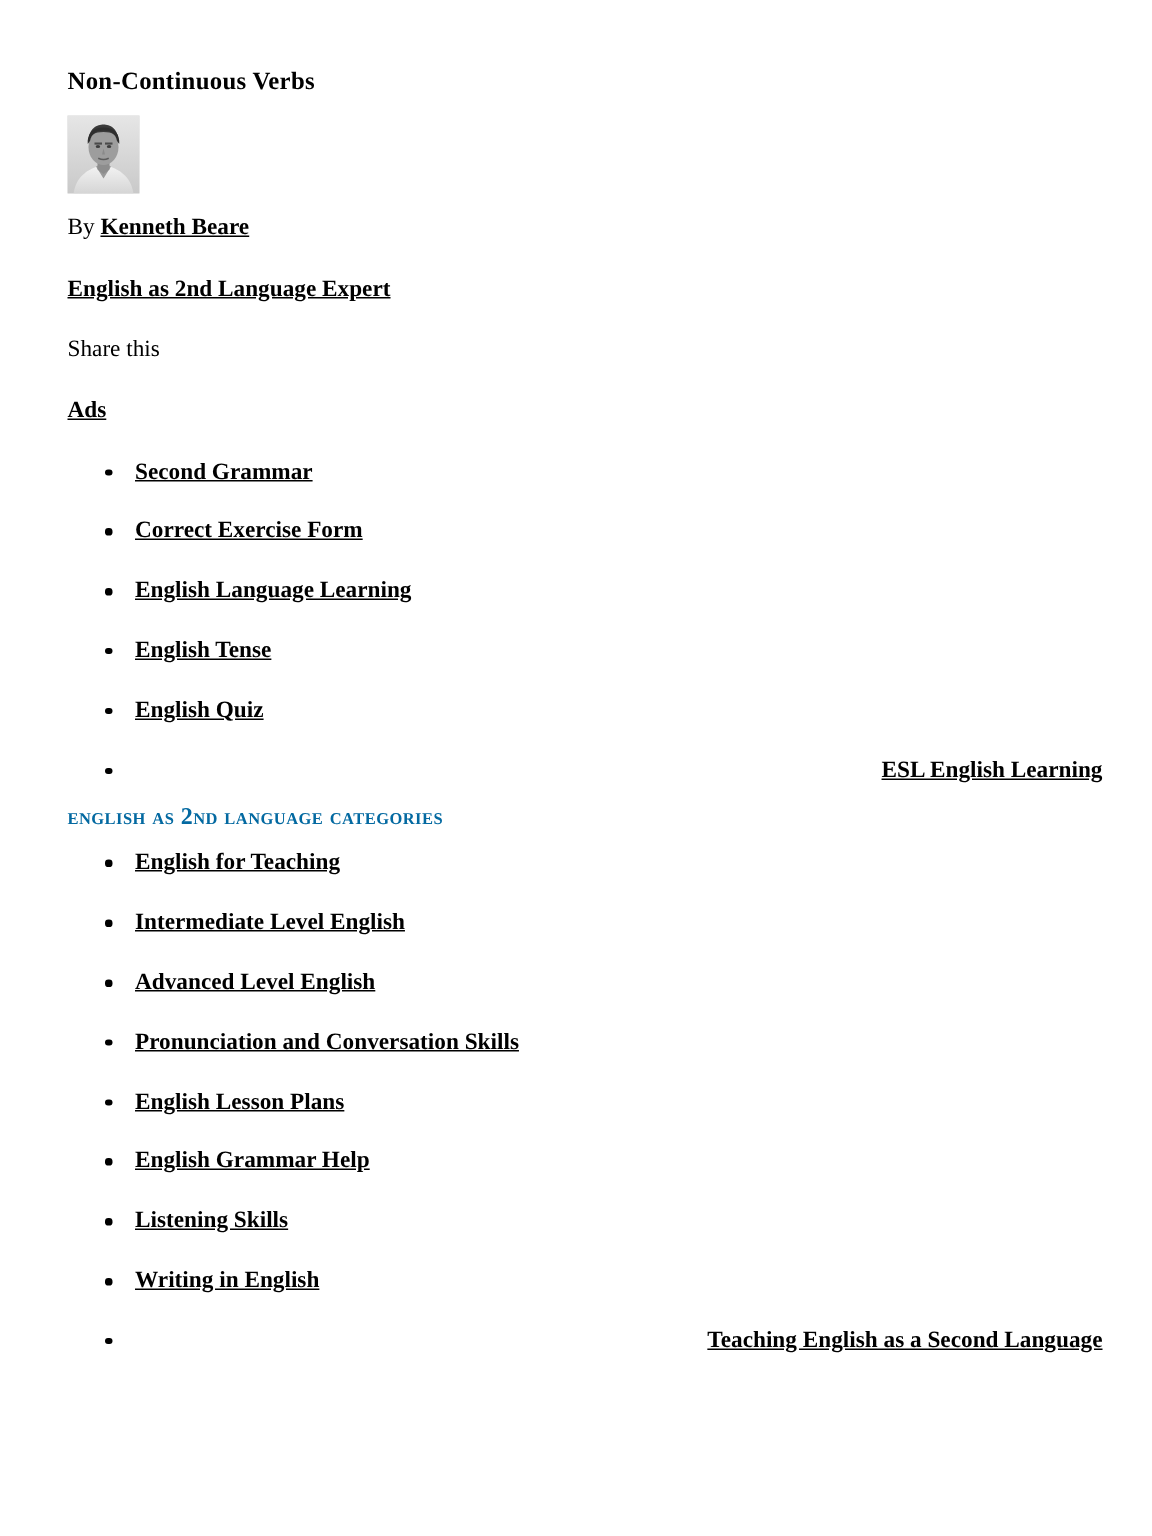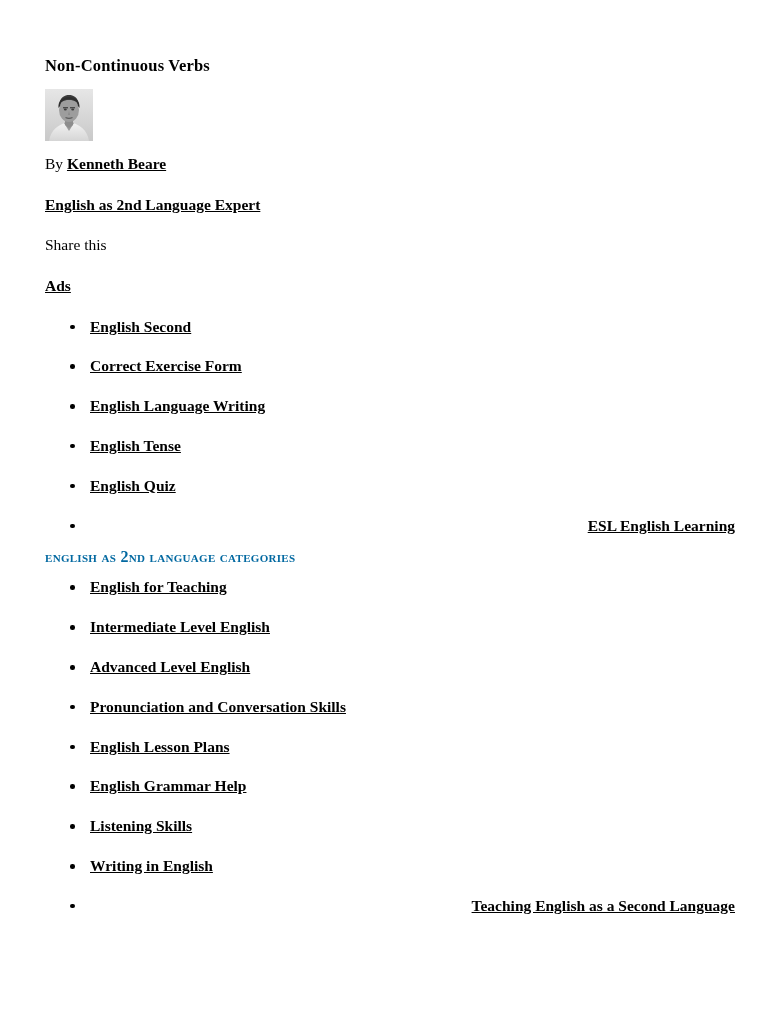--- a/index.html
+++ b/index.html
@@ -22,21 +22,21 @@
     top: 0;
     width: 768px;
     height: 1024px;
     padding: 0;
     box-sizing: border-box;
   }
 
   .content {
     position: absolute;
     left: 45px;
-    top: 57px;
+    top: 45px;
     width: 690px;
   }
 
   
   .doc-title {
     font-size: 16.5px;
     font-weight: bold;
     letter-spacing: 0.2px;
     line-height: 1.1;
     margin: 0 0 10px 0;
@@ -184,29 +184,29 @@
 
     <p class="para">Share this</p>
 
     <p class="para ads-line">
       <a class="link" href="#">Ads</a>
     </p>
 
     <ul class="link-list list-gap-ads">
       <li>
         <span class="bullet"></span>
-        <a class="link" href="#">English Second</a>
+        <a class="link" href="#">Second Grammar</a>
       </li>
       <li>
         <span class="bullet"></span>
         <a class="link" href="#">Correct Exercise Form</a>
       </li>
       <li>
         <span class="bullet"></span>
-        <a class="link" href="#">English Language Writing</a>
+        <a class="link" href="#">English Language Learning</a>
       </li>
       <li>
         <span class="bullet"></span>
         <a class="link" href="#">English Tense</a>
       </li>
       <li>
         <span class="bullet"></span>
         <a class="link" href="#">English Quiz</a>
       </li>
       <li>

